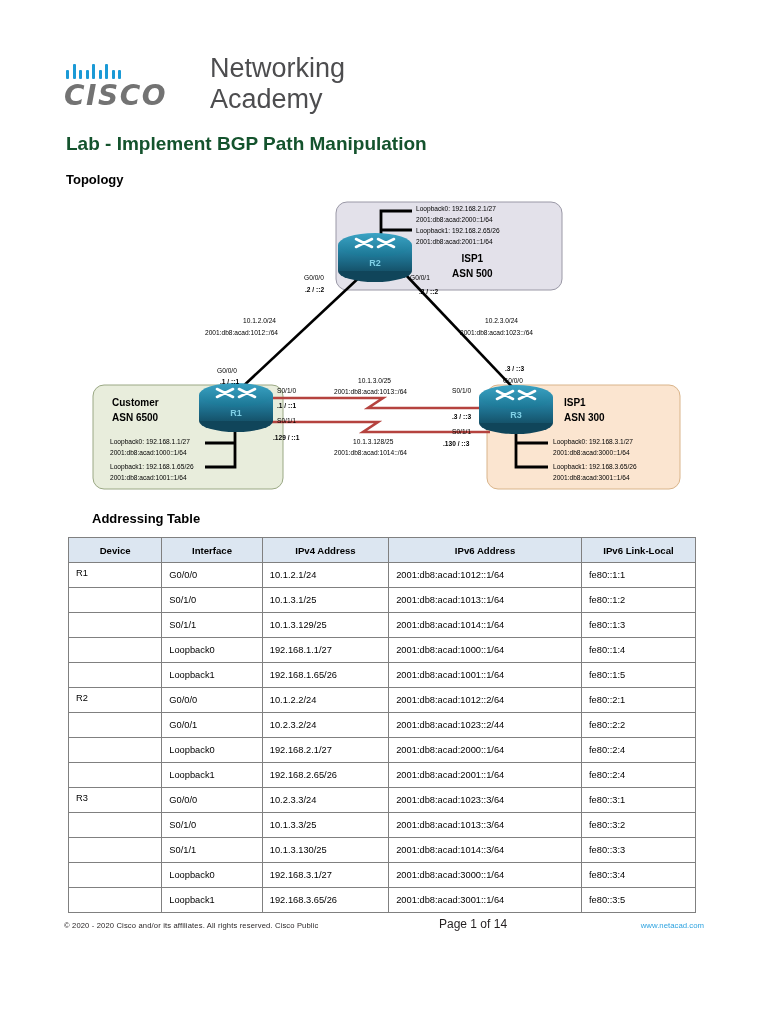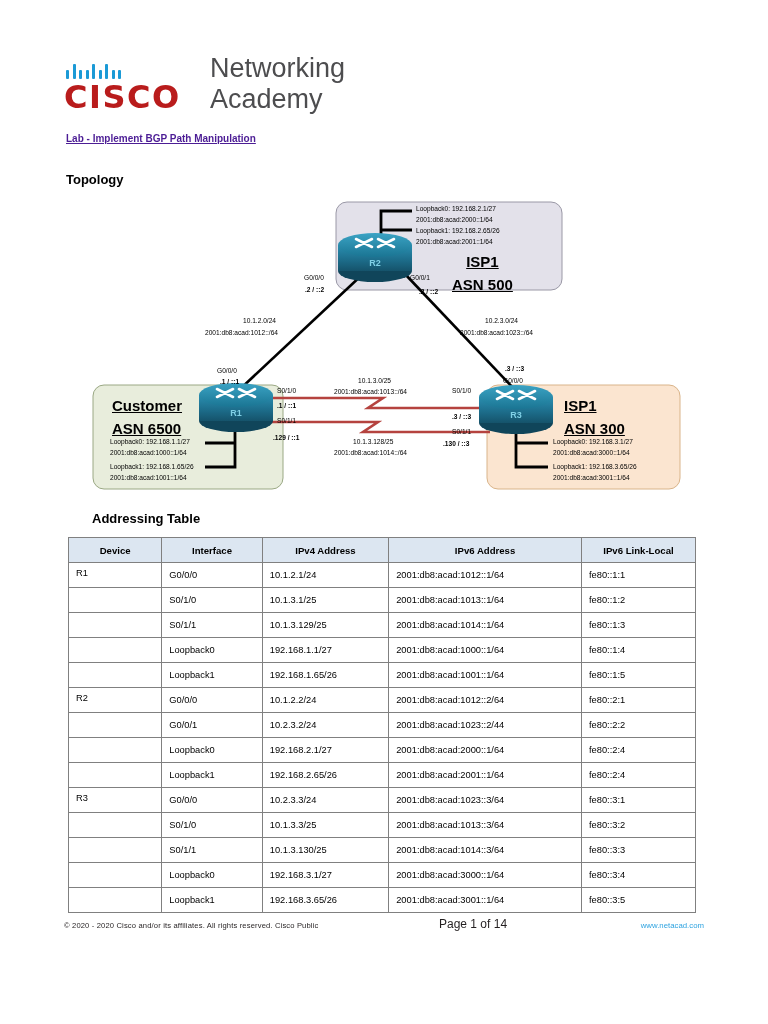--- a/index.html
+++ b/index.html
@@ -28,53 +28,54 @@
   .bars i:nth-child(1) { height: 9px; }
   .bars i:nth-child(2) { height: 15px; }
   .bars i:nth-child(3) { height: 9px;  }
   .bars i:nth-child(4) { height: 9px;  }
   .bars i:nth-child(5) { height: 15px; }
   .bars i:nth-child(6) { height: 9px;  }
   .bars i:nth-child(7) { height: 15px; }
   .bars i:nth-child(8) { height: 9px;  }
   .bars i:nth-child(9) { height: 9px;  }
   .cisco-word {
-    font-size: 32px; font-weight: bold; letter-spacing: 1.5px;
-    color: #b91c1c; line-height: 1.05; margin-top: 2px;
+    font-size: 28px; font-weight: bold; letter-spacing: 1.5px;
+    color: #737373; line-height: 1.05; margin-top: 2px;
     font-family: "DejaVu Sans", sans-serif;
+    font-style: italic;
   }
   .logo-text {
     margin-left: 24px; margin-top: -4px;
     font-size: 27px; line-height: 1.15; color: #4d4d4f;
     font-family: "Liberation Sans", sans-serif; font-weight: 400;
   }
 
   
   .doc-title {
     position: absolute; left: 66px; top: 133px;
-    font-size: 10px; font-weight: bold; color: #4c1d95; text-decoration: underline;
+    font-size: 19px; font-weight: bold; color: #14532d;
   }
   .section-heading {
     position: absolute; left: 66px;
     font-size: 13px; font-weight: bold; color: #000;
   }
   #topology-heading { top: 172px; }
   #addressing-heading { top: 511px; margin-left: 26px; }
 
   
   .topology { position: absolute; left: 0; top: 195px; width: 768px; height: 305px; }
   .topology svg { position: absolute; left: 0; top: 0; }
   .topo-label {
     position: absolute; font-size: 6.6px; color: #000;
     font-family: "Liberation Sans", sans-serif; white-space: nowrap; line-height: 1.35;
   }
   .topo-label.b { font-weight: bold; }
   .zone-title {
-    position: absolute; font-size: 15px; font-weight: bold; color: #000;
-    line-height: 1.5; white-space: nowrap; text-decoration: underline;
+    position: absolute; font-size: 10px; font-weight: bold; color: #000;
+    line-height: 1.5; white-space: nowrap;
   }
 
   
   table.addr {
     position: absolute; left: 68px; top: 537px;
     width: 628px; border-collapse: collapse;
     font-size: 9.3px; color: #000;
   }
   table.addr th, table.addr td {
     border: 1px solid #808080;

